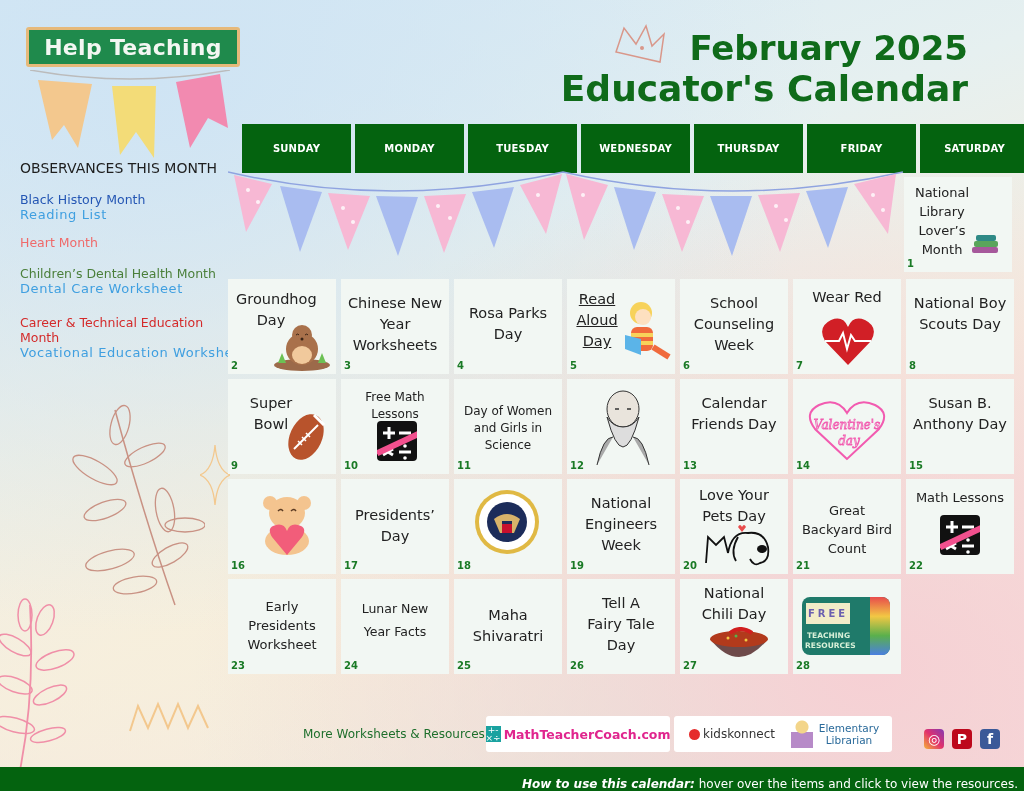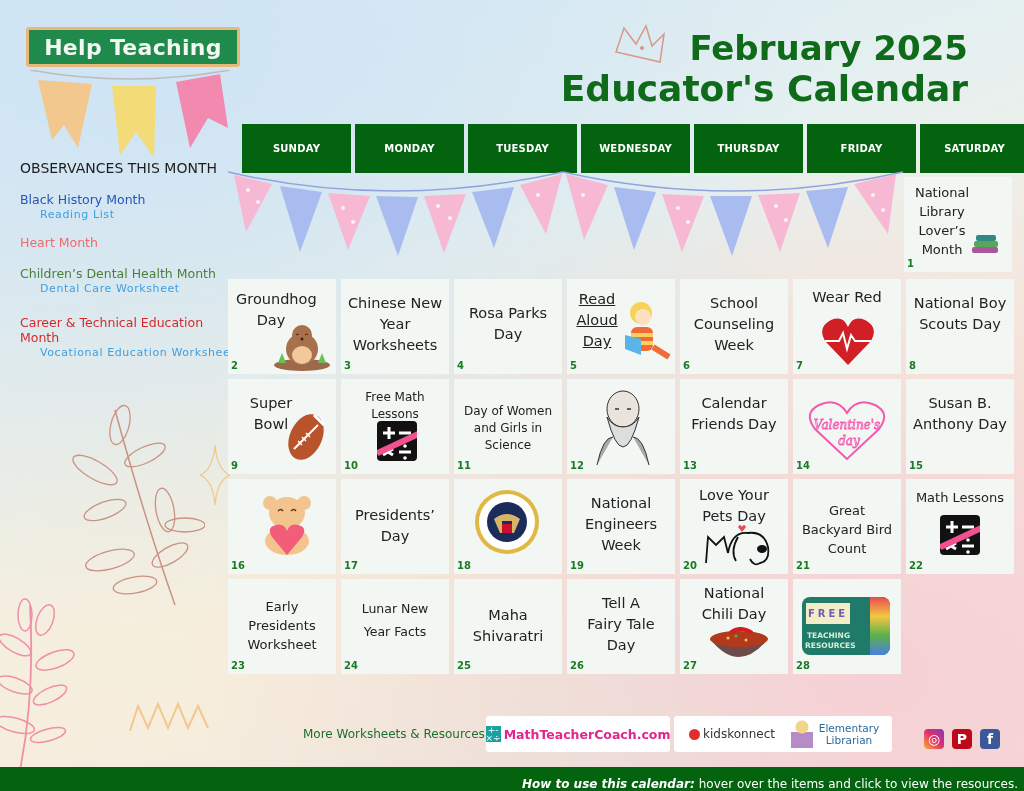--- a/index.html
+++ b/index.html
@@ -22,21 +22,21 @@
   }
   .pennants { position: absolute; left: 30px; top: 70px; }
   .title-wrap { position: absolute; right: 56px; top: 28px; text-align: right; color: #0f6b1a; font-weight: bold; }
   .title-1 { font-size: 34px; line-height: 40px; }
   .title-2 { font-size: 36px; line-height: 42px; }
   .crown { position: absolute; left: 612px; top: 24px; }
   .obs { position: absolute; left: 20px; top: 160px; width: 212px; }
   .obs-heading { font-size: 14px; color: #1e1e1e; margin-bottom: 16px; white-space: nowrap; }
   .obs-item { margin-bottom: 12px; }
   .obs-title { font-size: 12.5px; line-height: 15px; }
-  .obs-link { font-size: 11px; line-height: 16px; color: #3f9fe0; letter-spacing: 0.6px; cursor: pointer; margin-left: 20px; }
+  .obs-link { font-size: 13px; line-height: 16px; color: #3f9fe0; letter-spacing: 0.6px; cursor: pointer; }
   .cal { position: absolute; left: 214px; top: 124px; padding-left: 28px; }
   .hdr-row { display: flex; gap: 4px; }
   .hdr {
     width: 109px; height: 49px; background: #04630f; color: #fff; font-weight: bold;
     font-size: 10px; display: flex; align-items: center; justify-content: center;
     box-sizing: border-box; letter-spacing: 0.2px;
   }
   .cell {
     position: absolute; width: 108px; height: 95px; background: #f2f7f3;
     box-sizing: border-box; color: #222; font-size: 14.5px; line-height: 21px;

